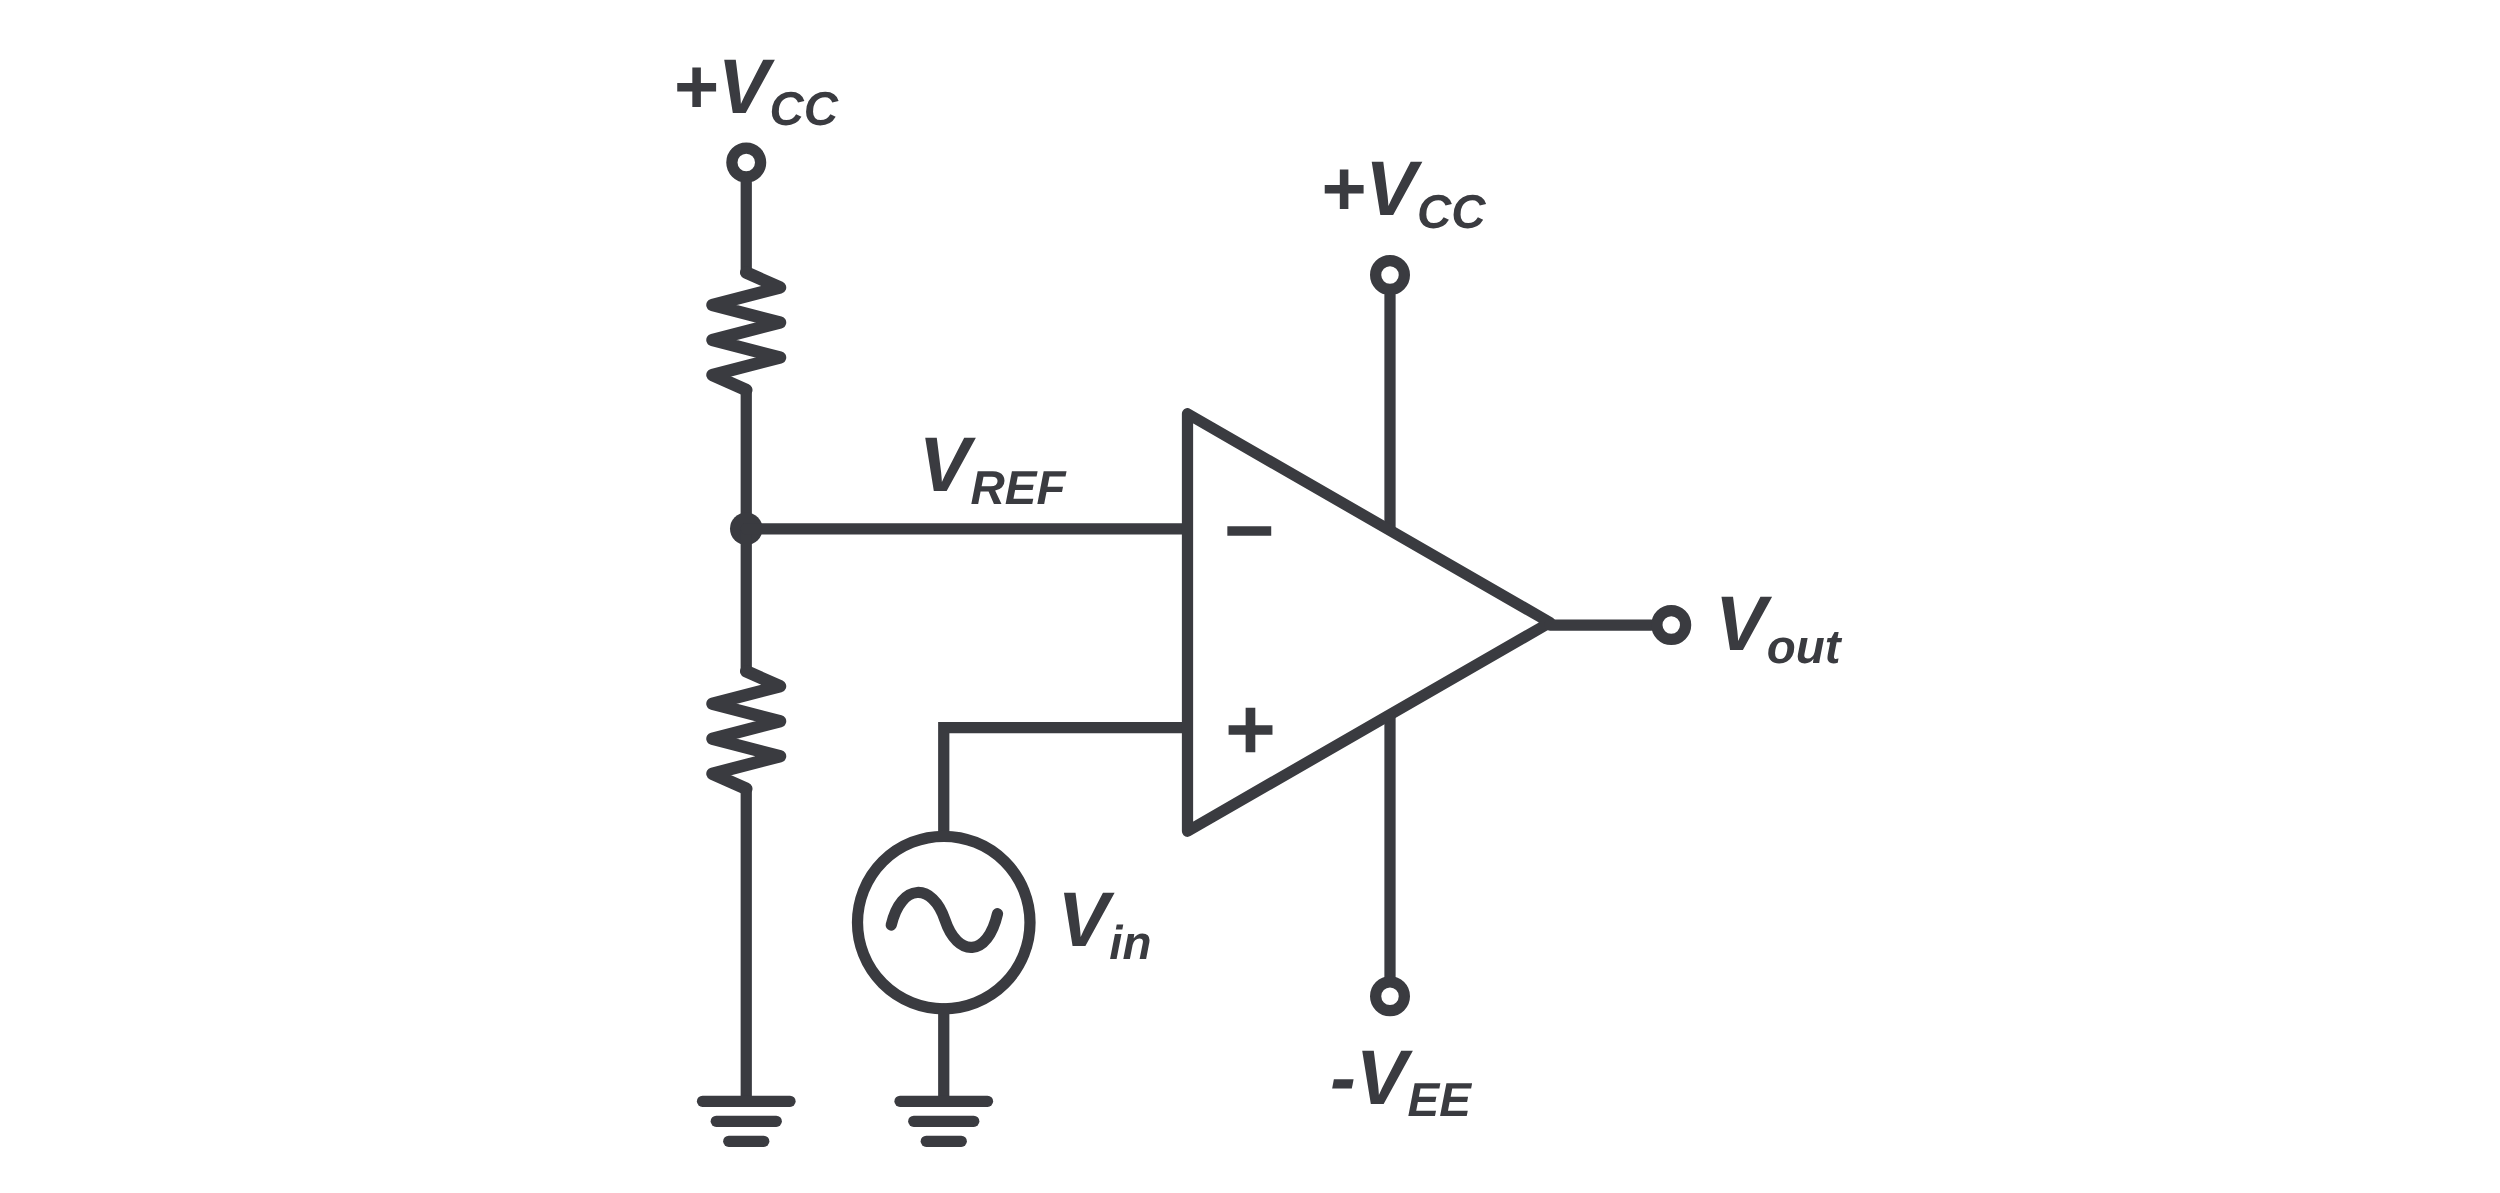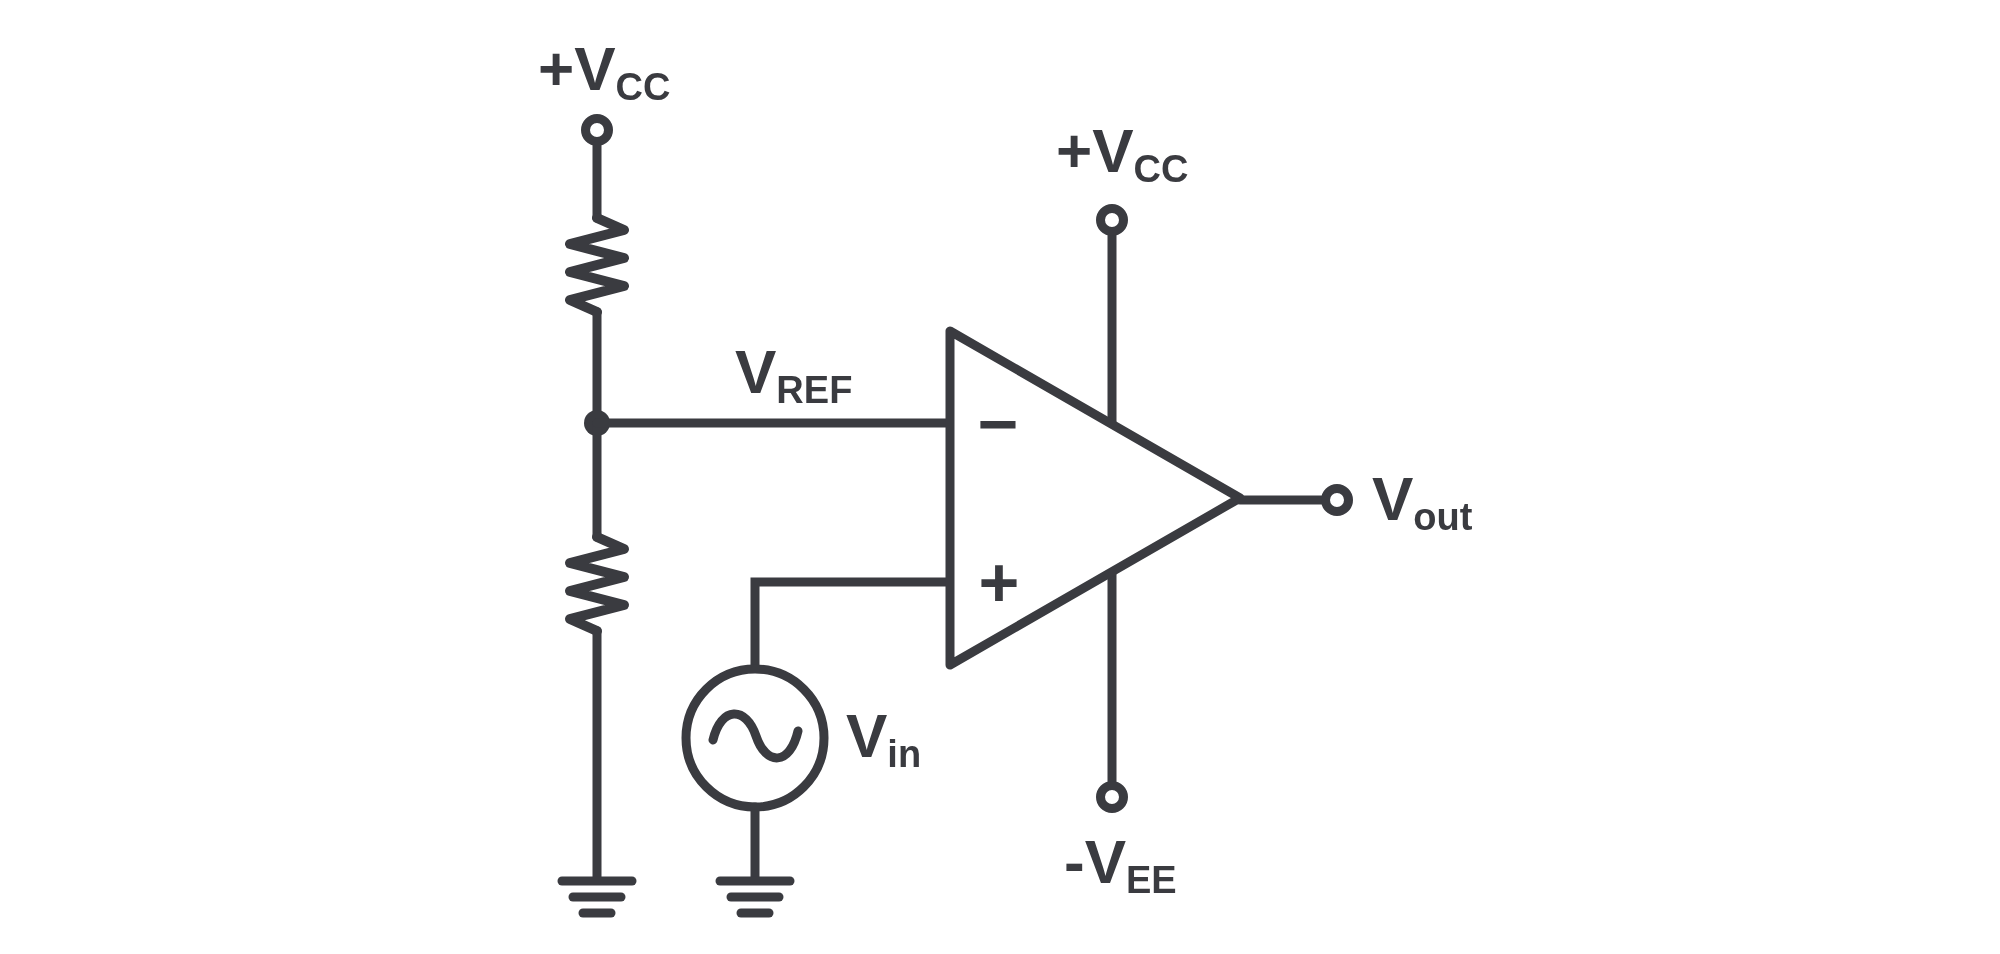--- a/index.html
+++ b/index.html
@@ -3,20 +3,21 @@
 <meta charset="utf-8">
 <style>
   :root { --stroke: #3a3b40; --bg: #ffffff; }
   html, body { margin: 0; padding: 0; background: var(--bg); }
   .stage {
     position: relative;
     width: 2000px;
     height: 954px;
     background: var(--bg);
     overflow: hidden;
+    font-style: italic;
   }
   svg.circuit { display: block; width: 2000px; height: 954px; color: var(--stroke); }
   .wire { stroke: currentColor; stroke-width: 9; fill: none; stroke-linecap: round; }
   .zigzag { stroke: currentColor; stroke-width: 10; fill: none; stroke-linecap: round; stroke-linejoin: round; }
   .terminal { stroke: currentColor; stroke-width: 9; fill: #ffffff; }
   .node-dot { fill: currentColor; stroke: none; }
   .body-shape { stroke: currentColor; stroke-width: 9; fill: #ffffff; stroke-linejoin: round; }
   .gnd { stroke: currentColor; stroke-width: 9; stroke-linecap: round; }
   .lbl {
     font-family: "Liberation Sans", "DejaVu Sans", sans-serif;

